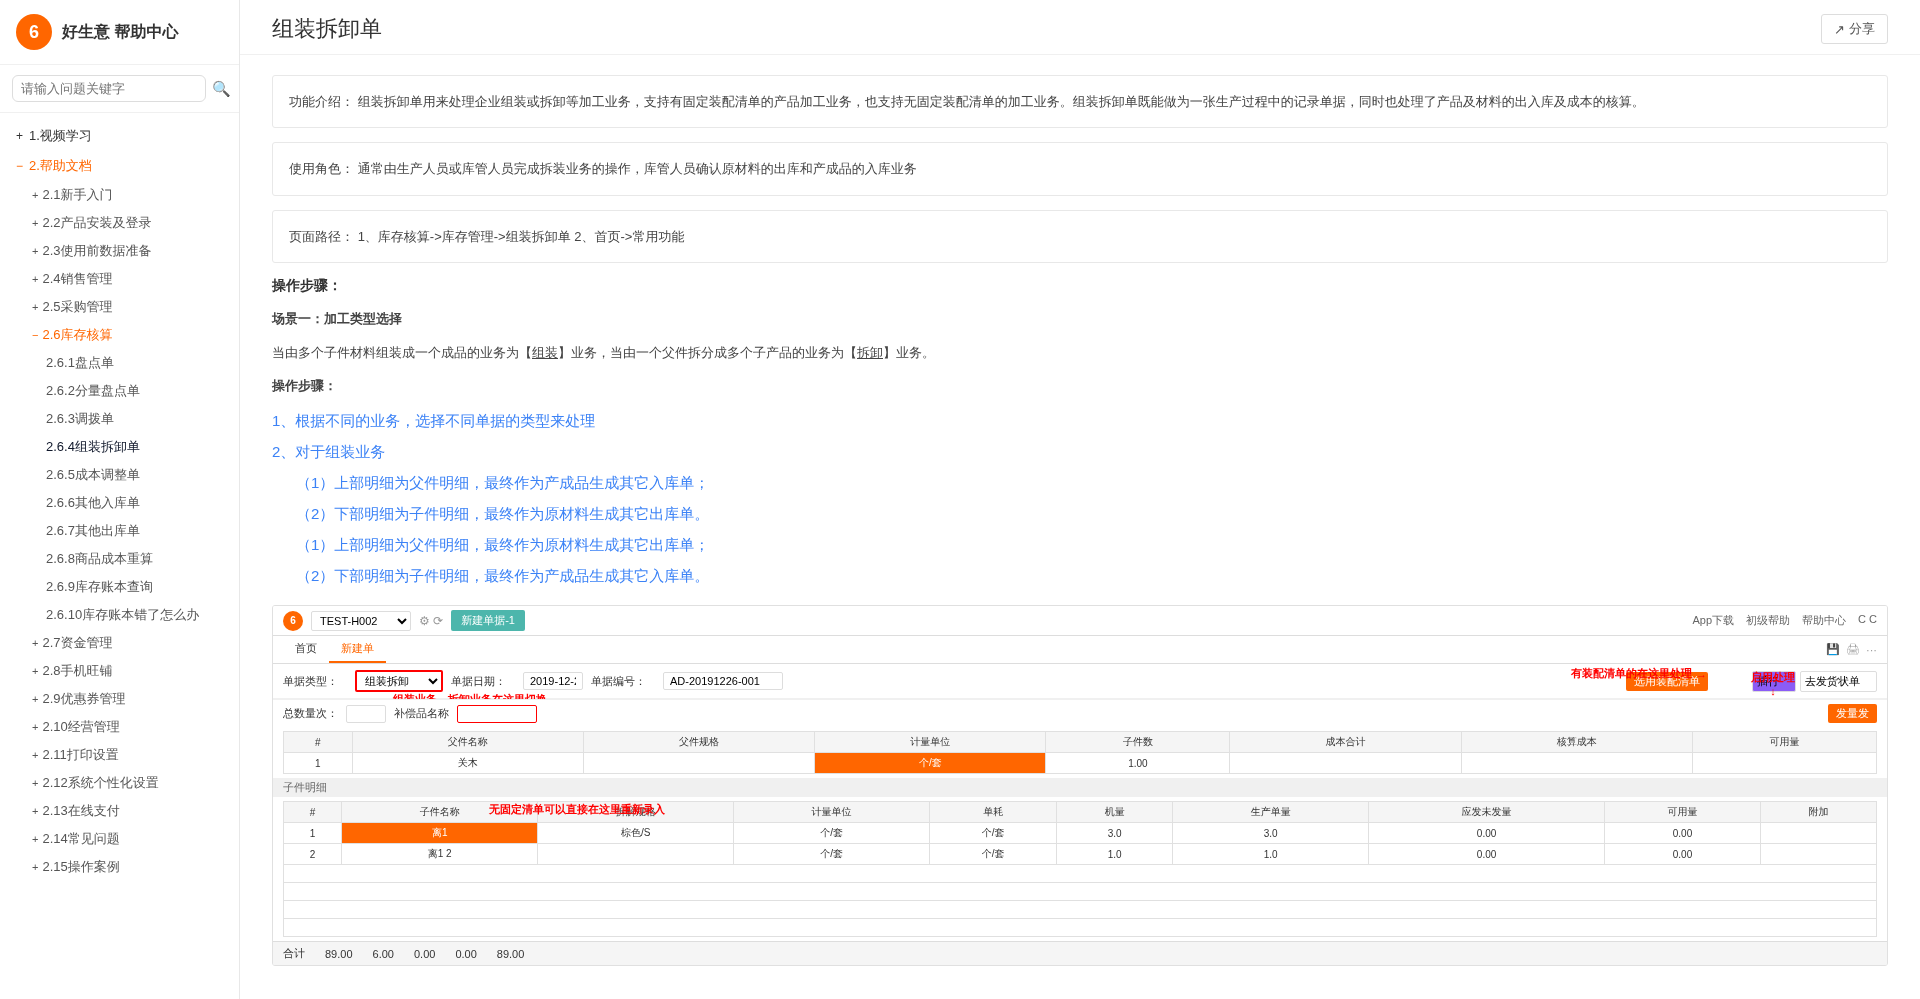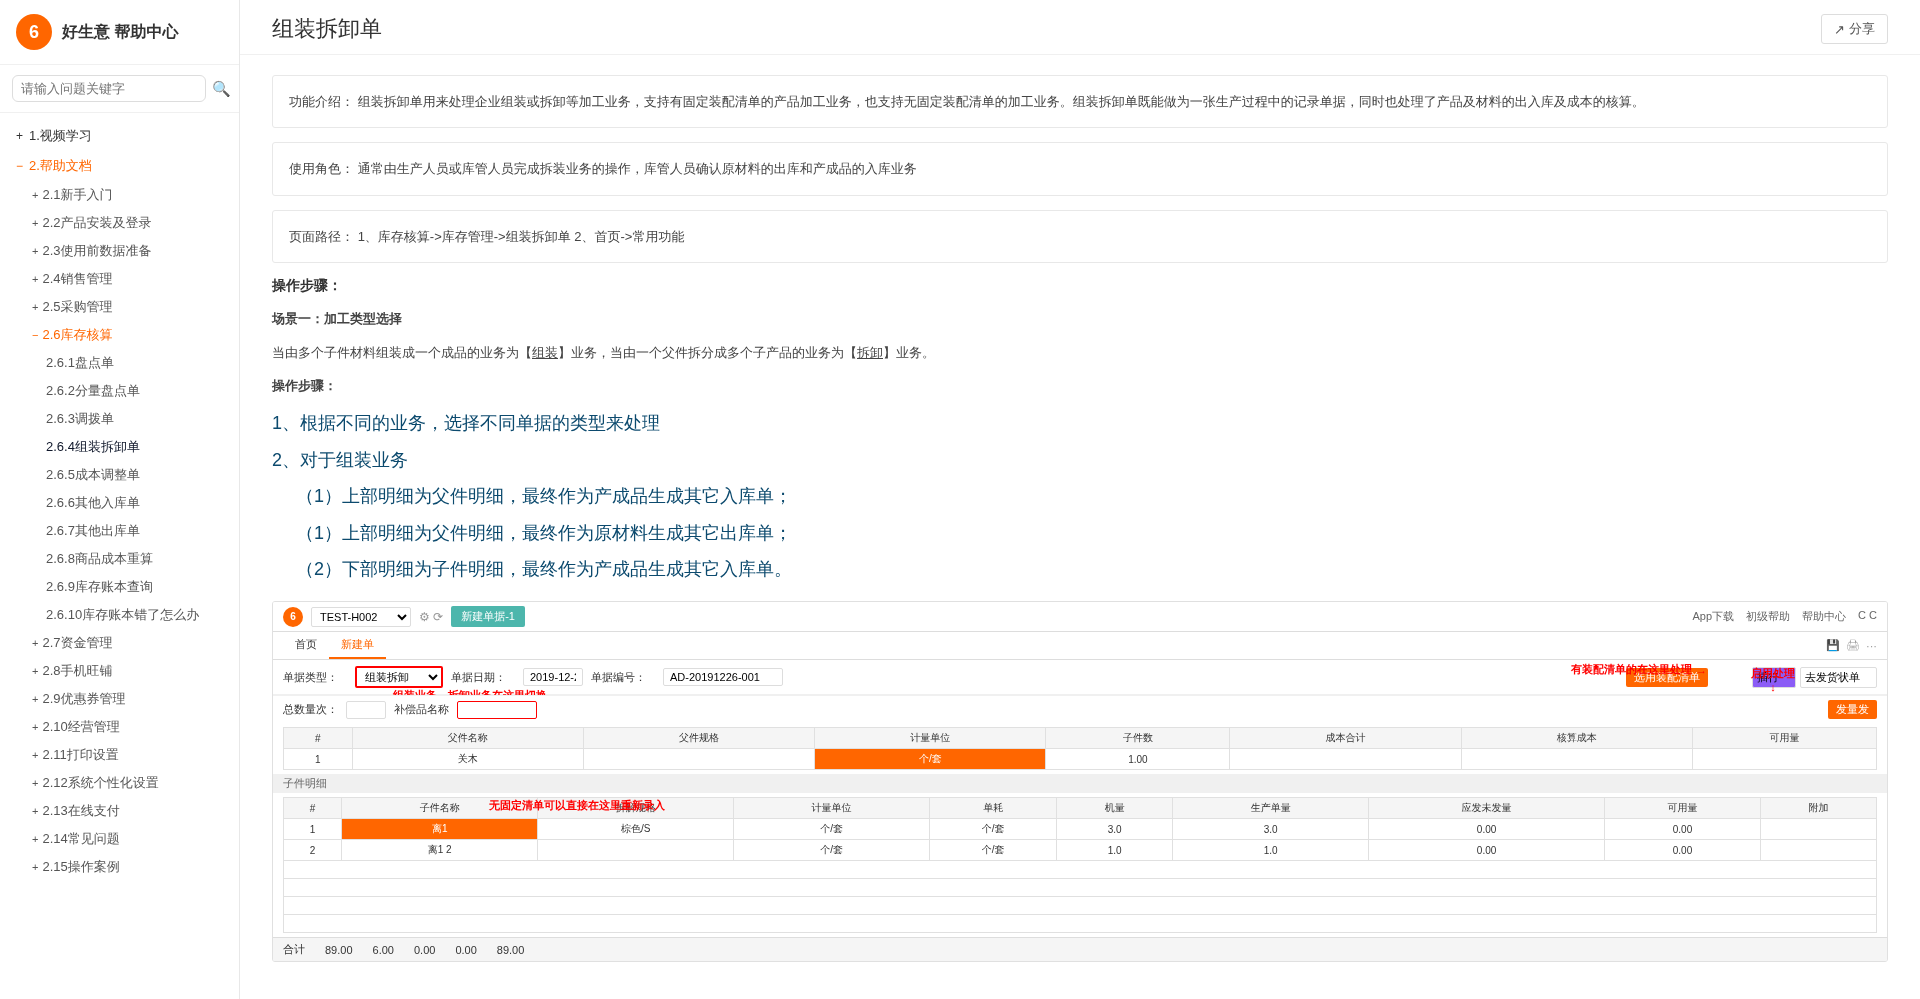--- a/index.html
+++ b/index.html
@@ -140,21 +140,21 @@
     }
 
     .content-text {
       font-size: 13px;
       color: #444;
       line-height: 1.8;
       margin-bottom: 10px;
     }
 
     .steps-area { margin-bottom: 16px; }
-    .step-item { font-size: 18px; color: #0c4a6e; line-height: 1.8; margin-bottom: 4px; }
+    .step-item { font-size: 15px; color: #3b82f6; line-height: 1.8; margin-bottom: 4px; }
     .sub-step { padding-left: 24px; }
 
     .screenshot-container {
       border: 1px solid #e0e0e0;
       border-radius: 3px;
       overflow: hidden;
       margin-top: 16px;
       background: #f0f0f0;
     }
 
@@ -361,20 +361,21 @@
     <div class="content-text">
       当由多个子件材料组装成一个成品的业务为【<span style="text-decoration:underline;">组装</span>】业务，当由一个父件拆分成多个子产品的业务为【<span style="text-decoration:underline;">拆卸</span>】业务。
     </div>
 
     <div class="content-text" style="font-weight:bold;">操作步骤：</div>
 
     <div class="steps-area">
       <div class="step-item">1、根据不同的业务，选择不同单据的类型来处理</div>
       <div class="step-item">2、对于组装业务</div>
       <div class="step-item sub-step">（1）上部明细为父件明细，最终作为产成品生成其它入库单；</div>
+      <div class="step-item sub-step">（2）下部明细为子件明细，最终作为原材料生成其它出库单。</div>
       <div class="step-item sub-step">（1）上部明细为父件明细，最终作为原材料生成其它出库单；</div>
       <div class="step-item sub-step">（2）下部明细为子件明细，最终作为产成品生成其它入库单。</div>
     </div>
 
     <div class="screenshot-container">
       <div class="mini-ui" style="position:relative; min-height:260px;">
 
         <div class="mini-topbar">
           <div class="mini-logo">6</div>
           <select class="mini-select">

